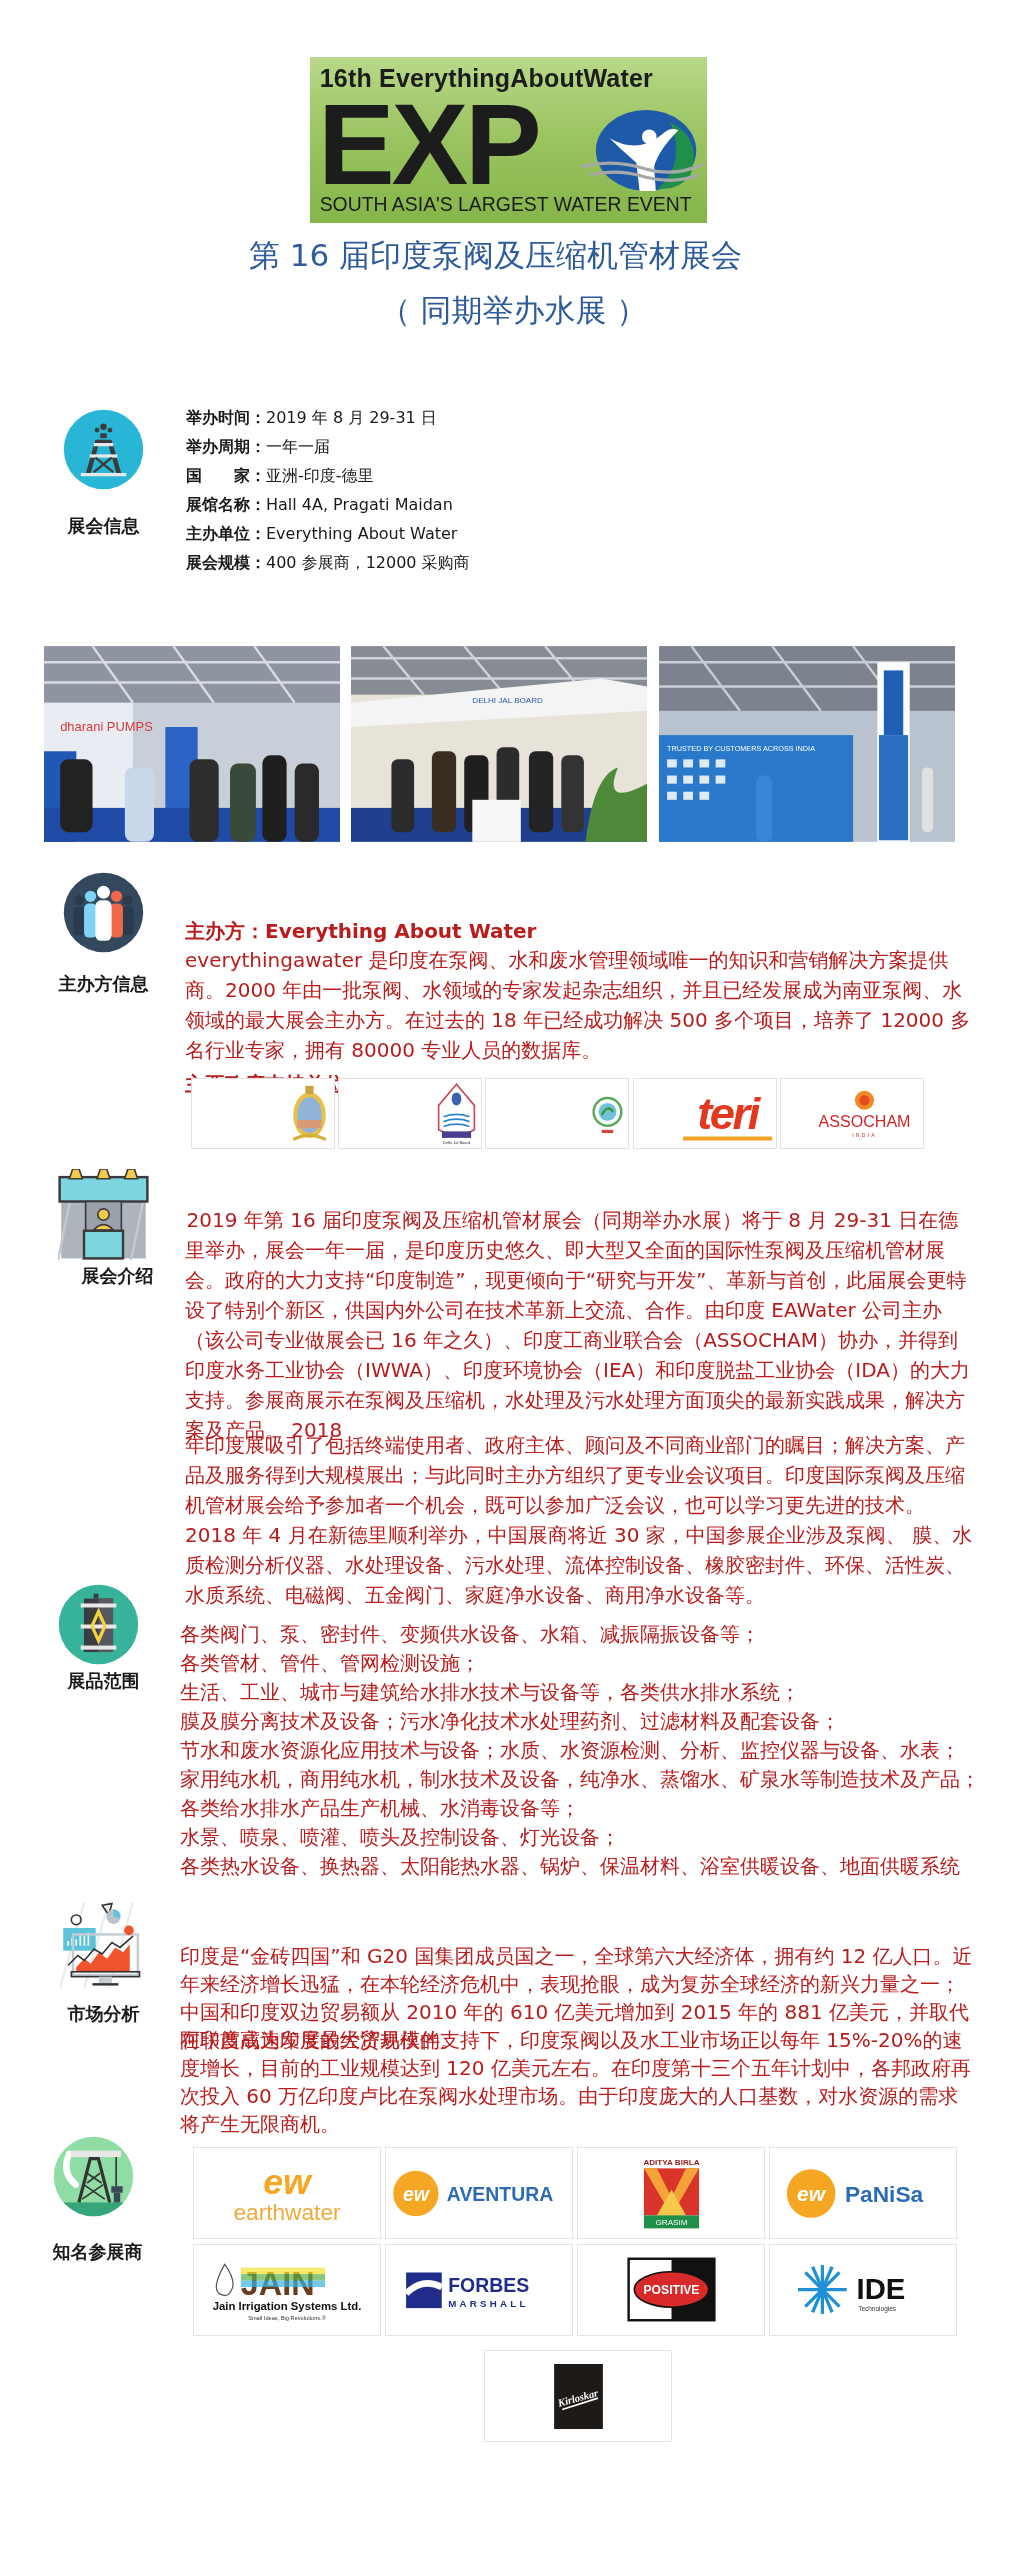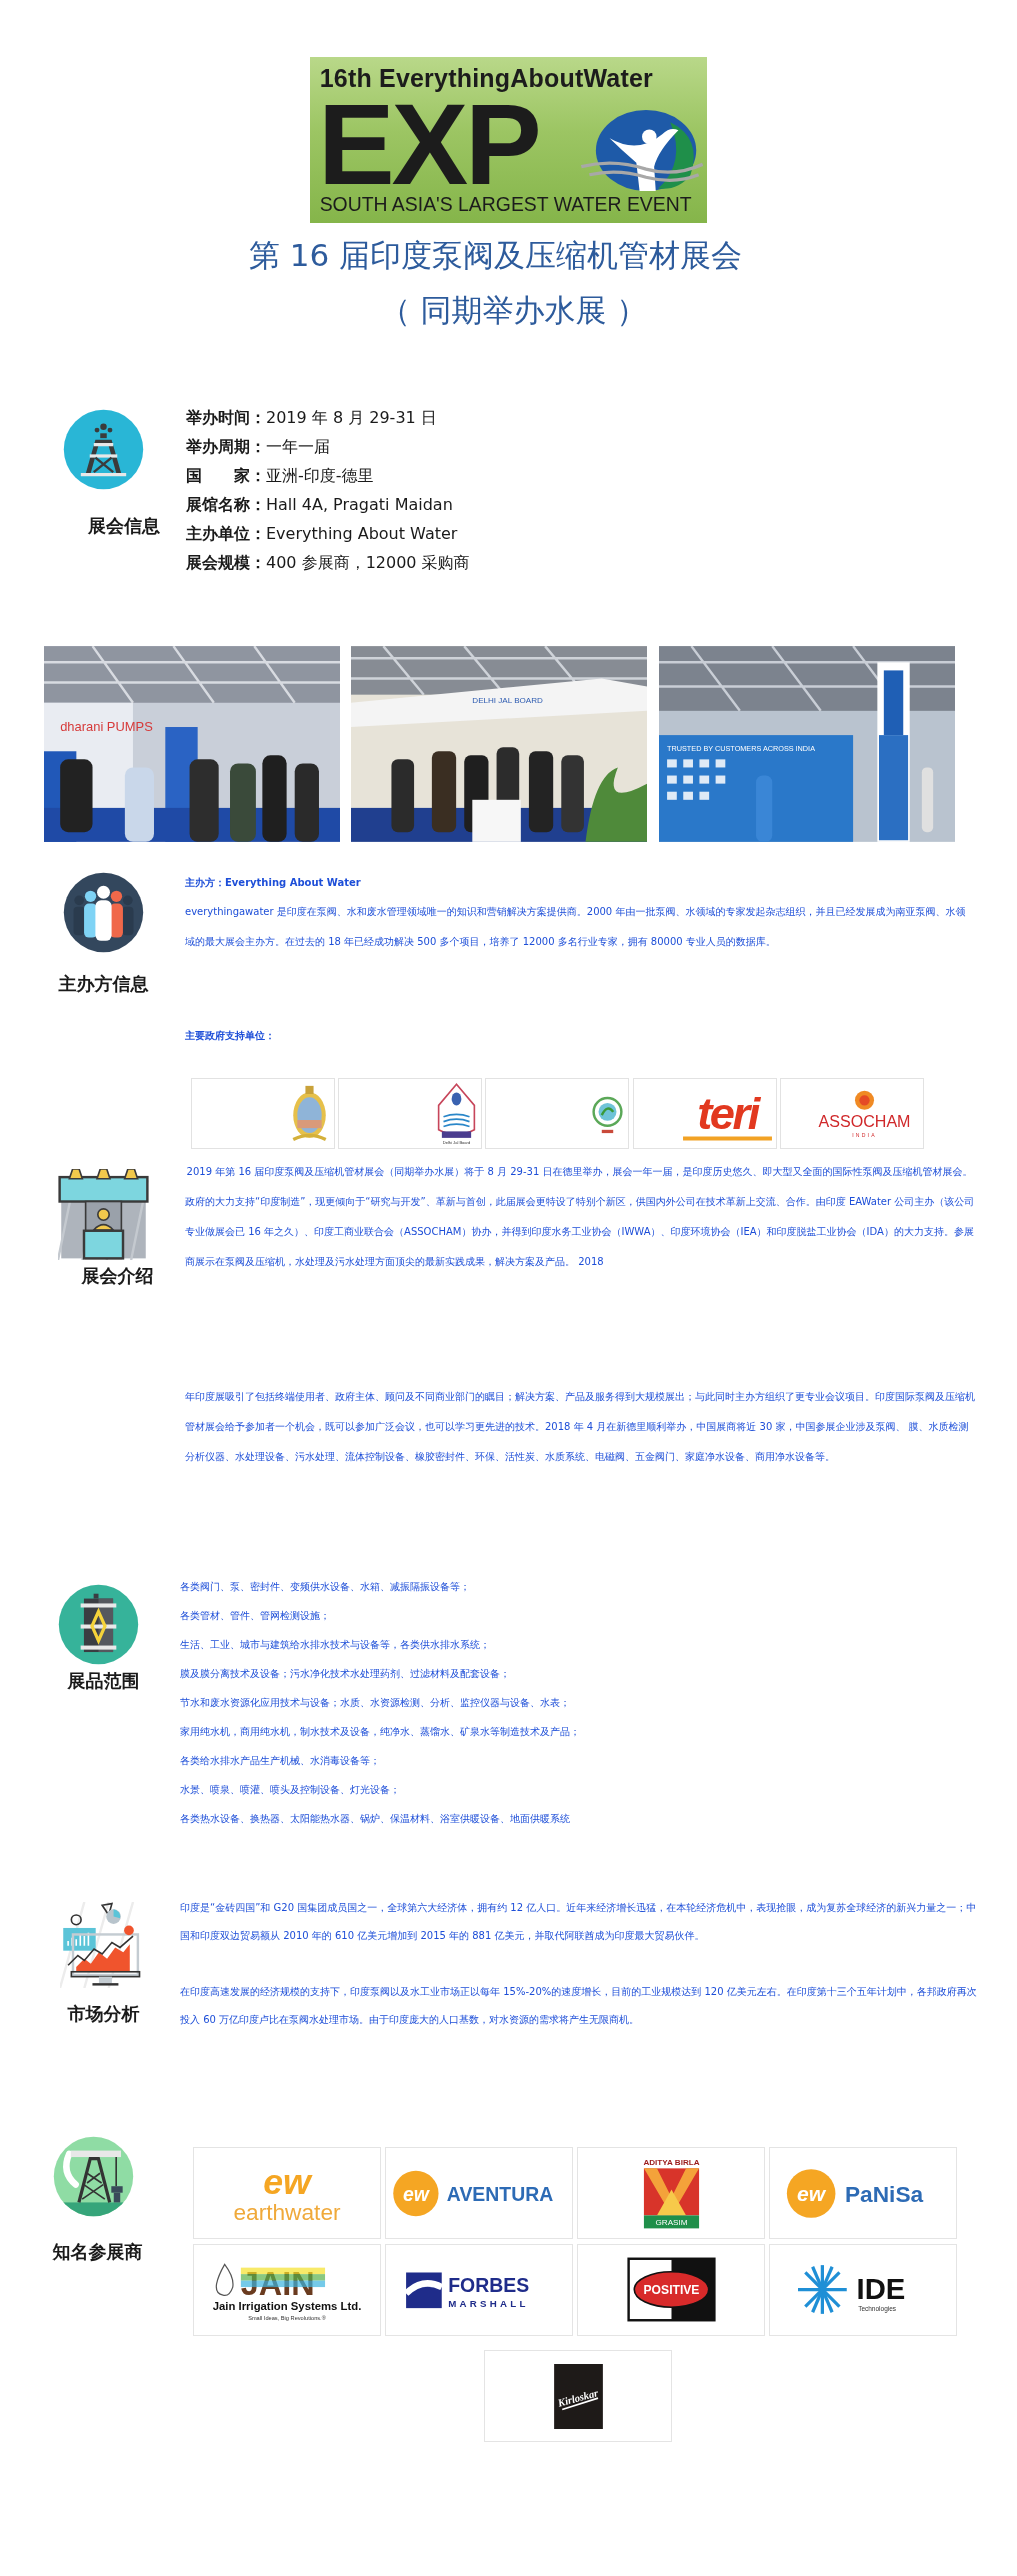--- a/index.html
+++ b/index.html
@@ -20,21 +20,21 @@
   
   .sec-icon { position:absolute; width:81px; height:81px; }
   .sec-label { position:absolute; width:113px; text-align:center; font-weight:bold; font-size:18px; color:#1a1a1a; }
 
   .info-list { position:absolute; left:186px; top:403px; font-size:16px; line-height:29px; color:#1a1a1a; }
   .info-list .row b { font-weight:bold; }
 
   .photos { position:absolute; top:646px; left:44px; display:flex; gap:11.3px; }
   .photo { width:296px; height:196px; position:relative; overflow:hidden; }
 
-  .para { position:absolute; font-size:10px; line-height:30px; color:#1d4ed8; }
+  .para { position:absolute; font-size:20px; line-height:30px; color:#b91c1c;margin-top:48px; }
   .para b { font-weight:bold; }
 
   .gov-logos { position:absolute; left:191px; top:1078px; display:flex; gap:3.2px; }
   .gov-cell { width:144px; height:71px; border:0.8px solid #e2e2e2; display:flex; align-items:center; justify-content:flex-end; background:#fff;padding-left:25px; }
 
   .ex-grid { position:absolute; left:193px; top:2147px; display:grid; grid-template-columns:repeat(4,188px); grid-auto-rows:92px; gap:4.9px 4px;border-radius:18px; }
   .ex-cell { border:0.8px solid #e4e4e4; background:#fff; display:flex; align-items:center; justify-content:center; }
   .ex-last { position:absolute; left:484px; top:2350px; width:188px; height:92px; border:0.8px solid #e4e4e4; display:flex; align-items:center; justify-content:center; }
 </style>
 </head>
@@ -62,21 +62,21 @@
   <circle cx="42" cy="26" r="3" fill="#3b3b3b"></circle>
     <circle cx="50" cy="22" r="4" fill="#3b3b3b"></circle>
     <circle cx="58" cy="26" r="3" fill="#3b3b3b"></circle>
   <rect x="46" y="30" width="8" height="6" fill="#3b3b3b"></rect>
   <path d="M40 38 L60 38 L72 80 L66 80 L56 44 L44 44 L34 80 L28 80Z" fill="#3b3b3b"></path>
   <rect x="38" y="42" width="24" height="4" fill="#e8e8e8"></rect>
   <rect x="33" y="56" width="34" height="4" fill="#e8e8e8"></rect>
   <path d="M40 60 L62 78 M60 60 L38 78" stroke="#3b3b3b" stroke-width="3"></path>
   <rect x="22" y="79" width="56" height="4" fill="#e8e8e8"></rect>
 </svg>
-<div class="sec-label" style="left:47px;top:514px;text-align:right;">展会信息</div>
+<div class="sec-label" style="left:47px;top:514px;">展会信息</div>
 
 <div class="info-list">
   <div class="row"><b>举办时间：</b><span>2019 年 8 月 29-31 日</span></div>
   <div class="row"><b>举办周期：</b><span>一年一届</span></div>
   <div class="row"><b>国　　家：</b><span>亚洲-印度-德里</span></div>
   <div class="row"><b>展馆名称：</b><span>Hall 4A, Pragati Maidan</span></div>
   <div class="row"><b>主办单位：</b><span>Everything About Water</span></div>
   <div class="row"><b>展会规模：</b><span>400 参展商，12000 采购商</span></div>
 </div>
 

